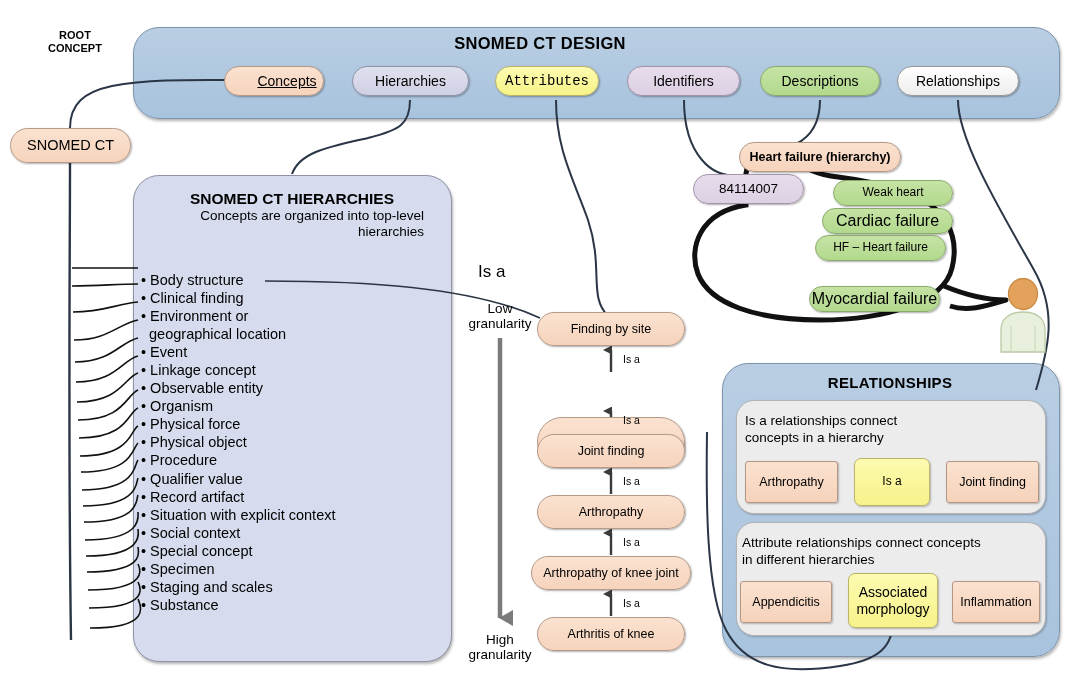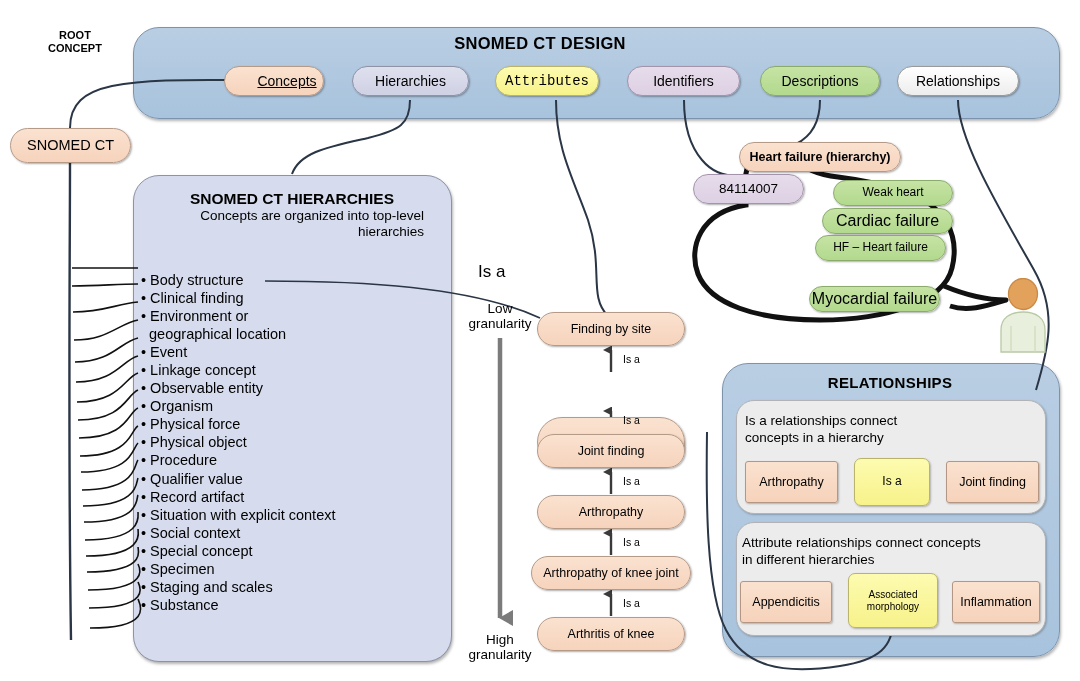--- a/index.html
+++ b/index.html
@@ -299,21 +299,21 @@
   </div>
 
   <div class="panel-gray" style="position:absolute;left:736px;top:522px;width:308px;height:112px;z-index:2;"></div>
   <div class="plain relcap" style="left:742px;top:535px;width:296px;z-index:3;">
     <div>Attribute relationships connect concepts</div>
     <div>in different hierarchies</div>
   </div>
   <div class="node rect rect-peach" style="left:740px;top:581px;width:92px;height:42px;font-size:12.5px;">
     <span>Appendicitis</span>
   </div>
-  <div class="node rect rect-yellow" style="left:848px;top:573px;width:90px;height:55px;font-size:10px;flex-direction:column;">
+  <div class="node rect rect-yellow" style="left:848px;top:573px;width:90px;height:55px;font-size:14px;flex-direction:column;">
     <span>Associated</span>
     <span>morphology</span>
   </div>
   <div class="node rect rect-peach" style="left:952px;top:581px;width:88px;height:42px;font-size:12.5px;">
     <span>Inflammation</span>
   </div>
 
 </div>
 
 </body></html>

